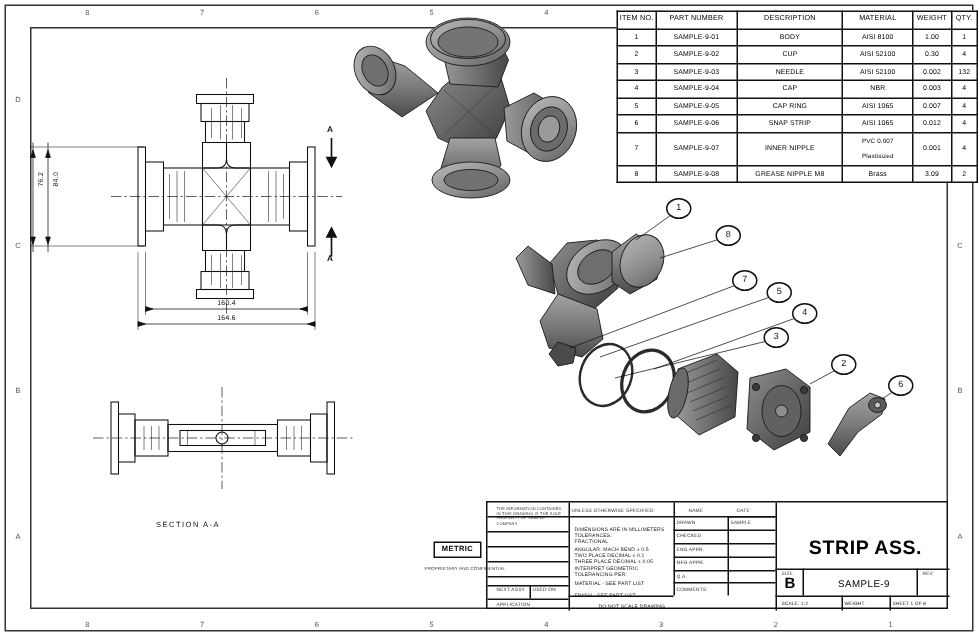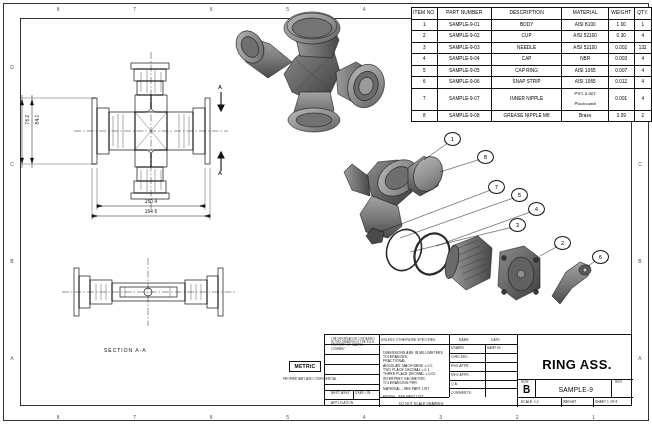--- a/index.html
+++ b/index.html
@@ -392,21 +392,21 @@
           <td>SAMPLE-9-08</td>
           <td>GREASE NIPPLE M8</td>
           <td>Brass</td>
           <td>3.09</td>
           <td>2</td>
         </tr>
       </tbody>
   </table>
 
   <div id="tb">
-    <div id="maintitle">RING ASS.</div>
+    <div id="maintitle">STRIP ASS.</div>
     <div id="sizeletter">B</div>
     <div id="dwgno">SAMPLE-9</div>
     <div class="tbhdr" style="left:196px;top:45px;">SIZE</div>
     <div class="tbhdr" style="left:290px;top:45px;">REV</div>
     <div class="tbsmall" style="left:196px;top:65px;">SCALE: 1:2</div>
     <div class="tbsmall" style="left:238px;top:65px;">WEIGHT</div>
     <div class="tbsmall" style="left:270px;top:65px;">SHEET 1 OF 8</div>
 
     <div class="tbhdr" style="left:56px;top:3px;">UNLESS OTHERWISE SPECIFIED:</div>
     <div class="tbtxt" style="left:58px;top:16px;width:64px;">DIMENSIONS ARE IN MILLIMETERS

